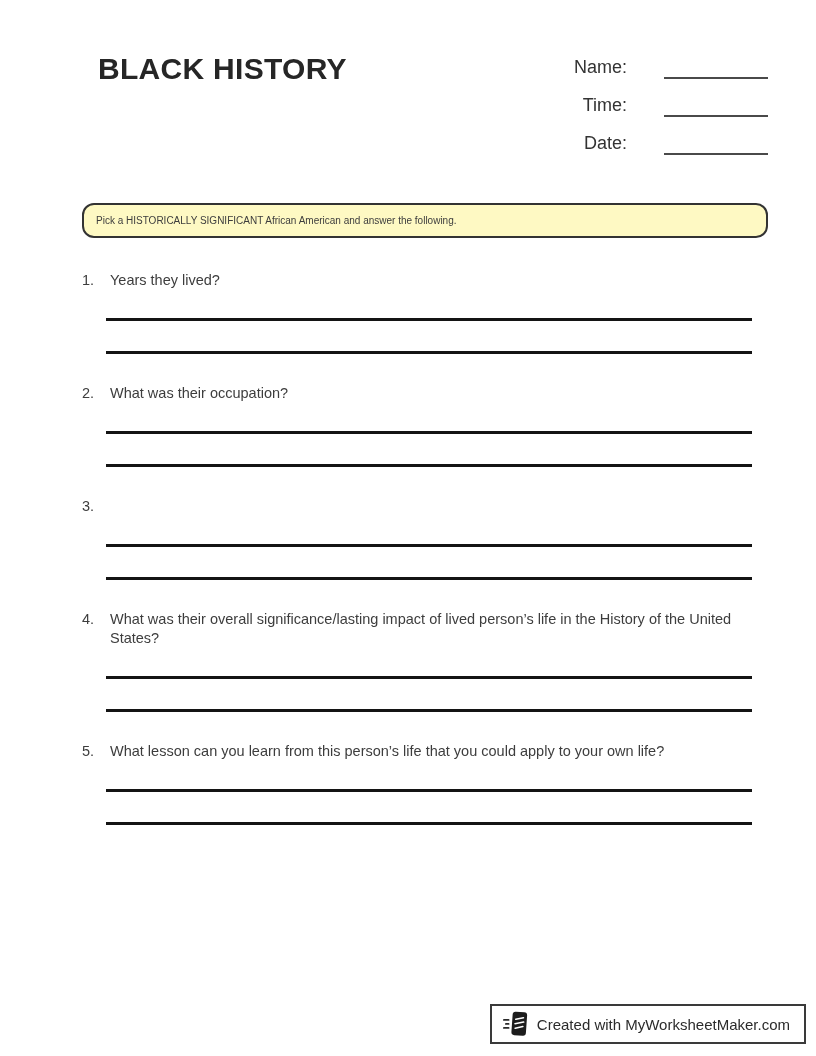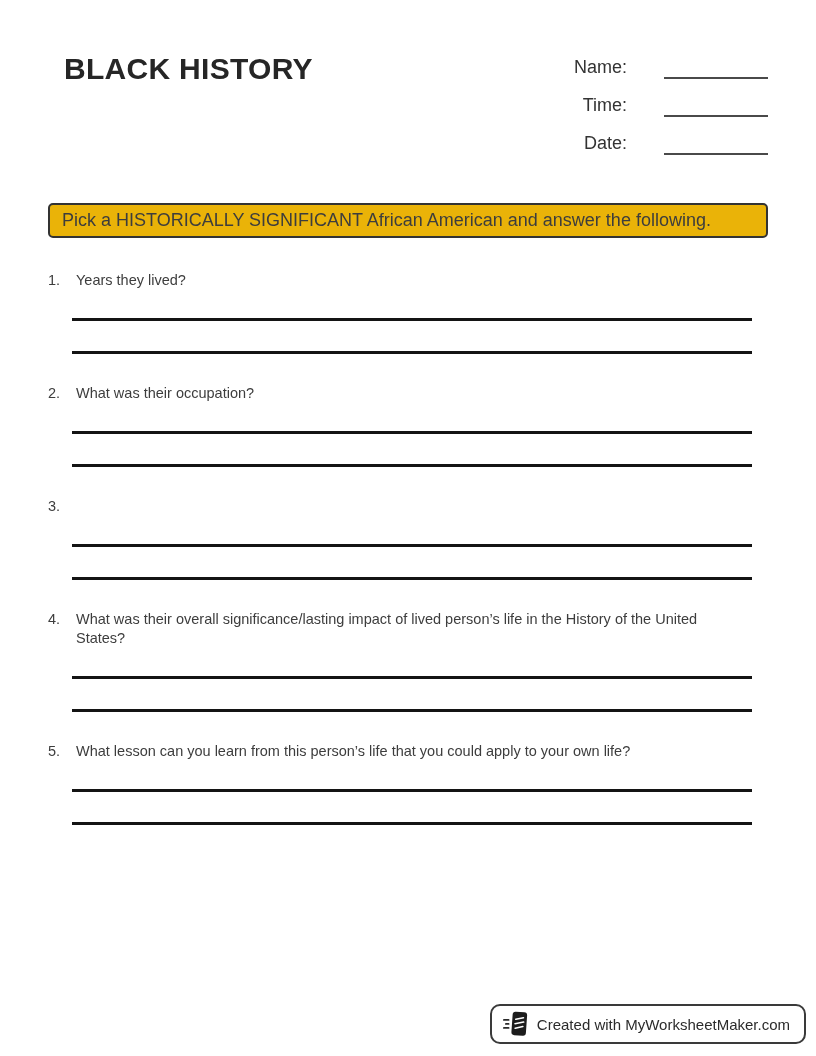--- a/index.html
+++ b/index.html
@@ -4,20 +4,21 @@
 <style>
   * { box-sizing: border-box; }
   html, body { margin: 0; padding: 0; background: #ffffff; }
   .page {
     position: relative;
     width: 816px;
     height: 1056px;
     background: #ffffff;
     font-family: "Liberation Sans", sans-serif;
     overflow: hidden;
+    padding-left: 34px;
   }
   
   .header { display: flex; padding: 50px 48px 0 48px; }
   .title-block {
     flex: 1;
     color: #262626;
     font-weight: bold;
     font-size: 30px;
     line-height: 38px;
     letter-spacing: 0.3px;
@@ -32,44 +33,44 @@
     font-size: 18px;
     line-height: 24px;
     color: #333333;
   }
   .field-line { flex: 1; margin-left: 9px; border-bottom: 2px solid #4a4a4a; height: 24px; }
   
   .instruction-box {
     margin: 37px 48px 0 48px;
     height: 35px;
     border: 2px solid #333333;
-    border-radius: 5px;
+    border-radius: 12px;
     display: flex;
     align-items: center;
     padding-left: 12px;
-    font-size: 18px;
+    font-size: 10px;
     color: #3d3d3d;
-    background: #eab308;
+    background: #fef9c3;
   }
   
   .questions { padding: 33px 48px 0 48px; }
   .question { margin-bottom: 30px; }
   .q-row { display: flex; font-size: 14.5px; line-height: 19px; color: #3d3d3d; }
   .q-num { width: 28px; flex: none; }
   .q-text { max-width: 670px; }
   .answer-line { border-top: 3px solid #141414; height: 0; margin: 28px 16px 0 24px; }
   .answer-line + .answer-line { margin-top: 30px; }
   
   .footer-badge {
     position: absolute;
     right: 10px;
     bottom: 12px;
     height: 40px;
     border: 2px solid #3a3a3a;
-    border-radius: 10px;
+    border-radius: 0;
     background: #ffffff;
     display: flex;
     align-items: center;
     padding: 0 14px 0 11px;
     gap: 9px;
     font-size: 15px;
     color: #2b2b2b;
   }
   .logo-icon { display: inline-flex; flex: none; }
 </style>

